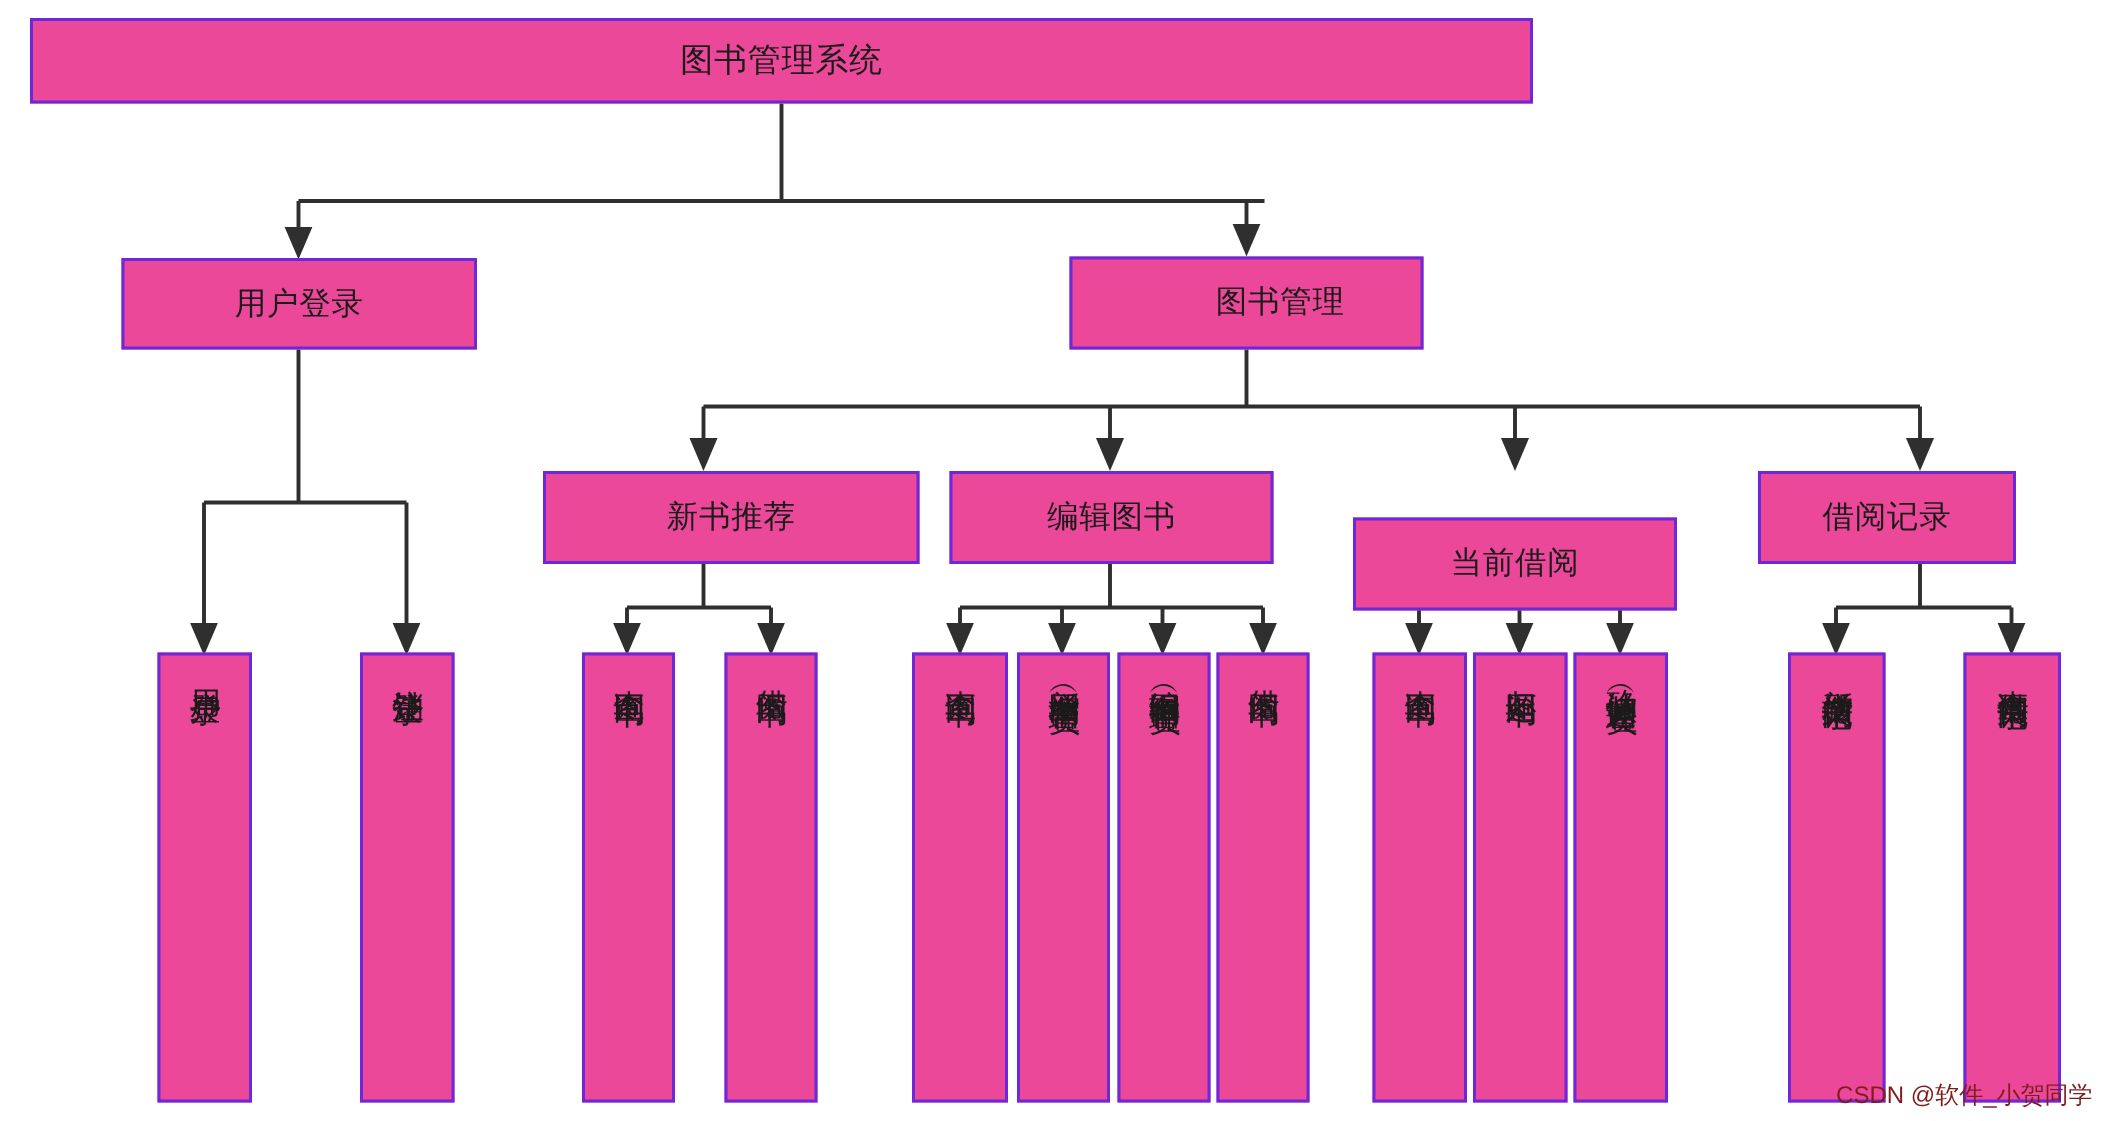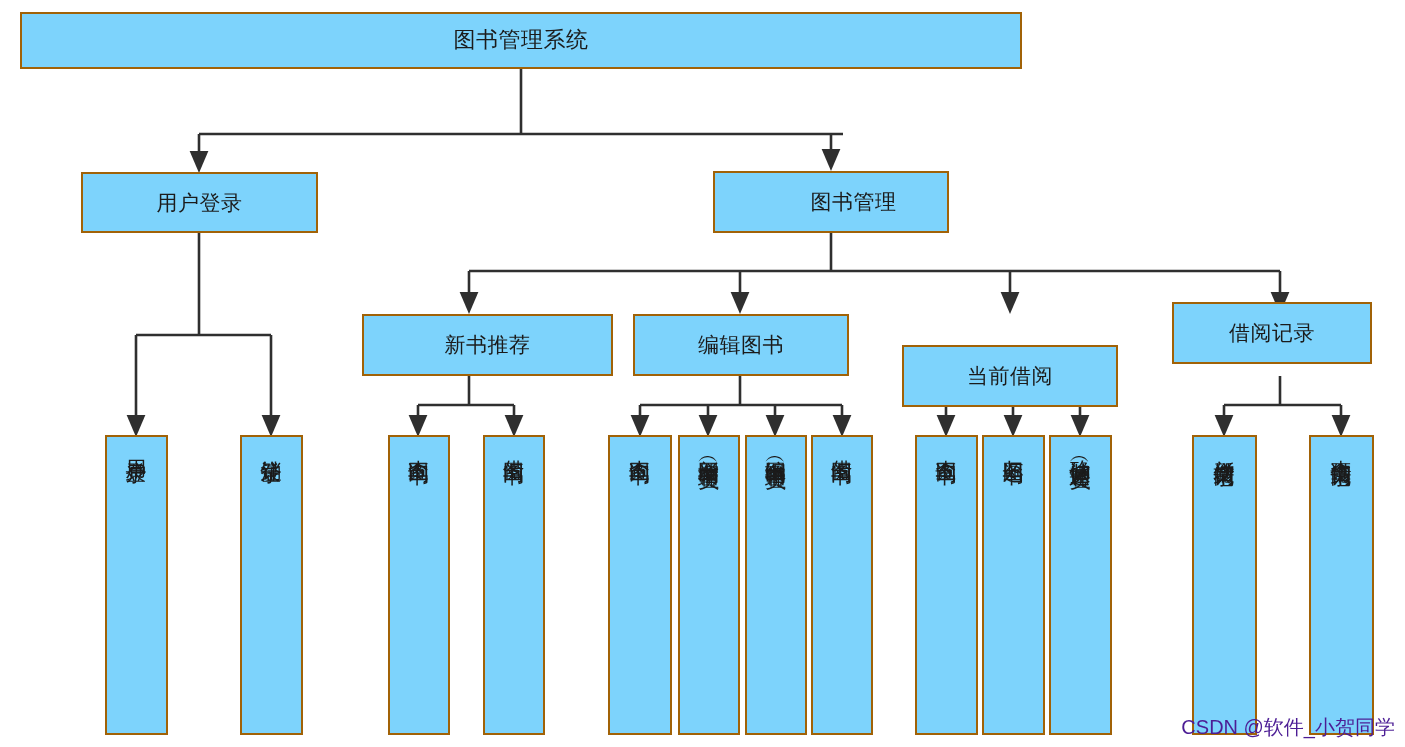--- a/index.html
+++ b/index.html
@@ -21,22 +21,22 @@
     position: absolute;
     left: 0;
     top: 0;
     width: 1405px;
     height: 747px;
     pointer-events: none;
   }
   .node {
     position: absolute;
     box-sizing: border-box;
-    background: #7dd3fc;
-    border: 2px solid #a16207;
+    background: #ec4899;
+    border: 2px solid #6d28d9;
     display: flex;
     align-items: center;
     justify-content: center;
     z-index: 2;
   }
   .node-label {
     color: #1b1b1b;
     line-height: 1.04;
     text-align: center;
     white-space: nowrap;
@@ -57,22 +57,22 @@
     letter-spacing: 1.5px;
     line-height: 1.0;
   }
   .node.root .node-label {
     font-size: 22px;
   }
   #watermark {
     position: absolute;
     right: 10px;
     bottom: 6px;
-    font-size: 20px;
-    color: #4c1d95;
+    font-size: 16px;
+    color: #7f1d1d;
     z-index: 5;
     white-space: nowrap;
   }
 </style>
 </head>
 <body>
 
 <div id="diagram-root">
 
   <svg id="connector-layer" viewBox="0 0 1405 747" width="1405" height="747">
@@ -142,21 +142,21 @@
   </div>
 
   <div class="node horizontal" style="left:633px; top:314px; width:216px; height:62px;">
     <span class="node-label">编辑图书</span>
   </div>
 
   <div class="node horizontal" style="left:902px; top:314px; width:216px; height:62px;margin-top:31px;">
     <span class="node-label">当前借阅</span>
   </div>
 
-  <div class="node horizontal" style="left:1172px; top:302px; width:200px; height:62px;">
+  <div class="node horizontal" style="left:1172px; top:314px; width:172px; height:62px;font-family:Liberation Serif, serif;">
     <span class="node-label">借阅记录</span>
   </div>
 
   <div class="node vertical" style="left:105px; top:435px; width:63px; height:300px;">
     <span class="node-label">用户登录</span>
   </div>
   <div class="node vertical" style="left:240px; top:435px; width:63px; height:300px;">
     <span class="node-label">注销登录</span>
   </div>
 

